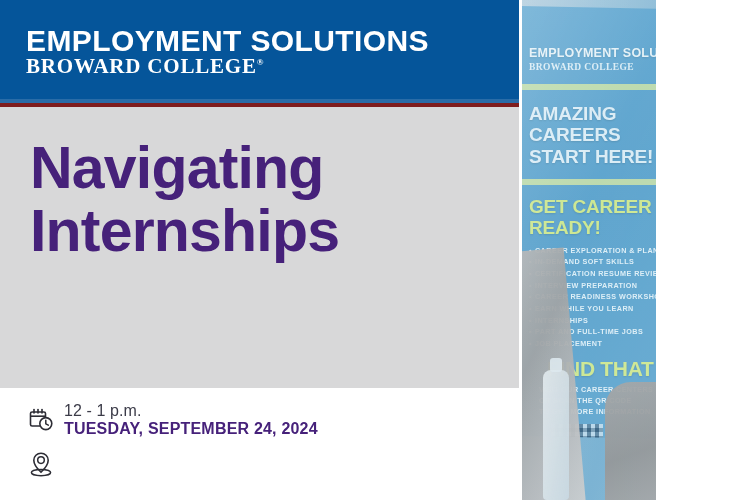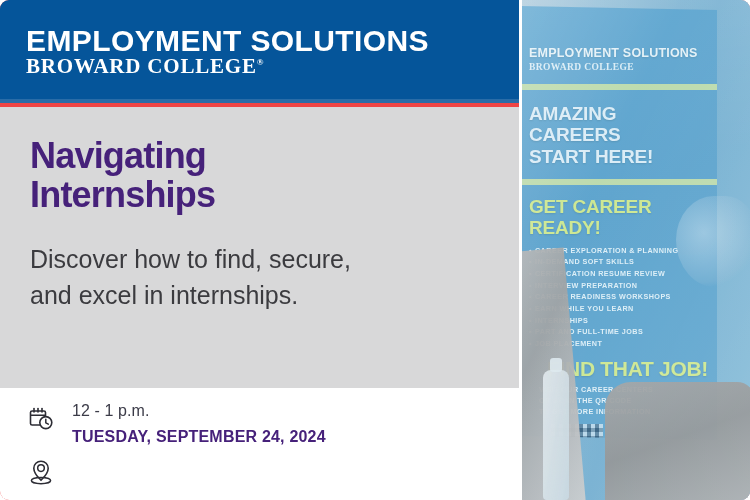--- a/index.html
+++ b/index.html
@@ -5,25 +5,24 @@
   html, body {
     margin: 0;
     padding: 0;
     background: #ffffff;
   }
   body {
     font-family: "Liberation Sans", sans-serif;
   }
   #flyer {
     position: relative;
-    width: 750px;
+    width: 656px;
     height: 500px;
     overflow: hidden;
-    background: #ef4444;
-    border-radius: 9px;
+    background: #7f1d1d;
   }
 
   
   .left-col {
     position: absolute;
     left: 0; top: 0;
     width: 519px;
     height: 500px;
   }
   .brand-header {
@@ -72,21 +71,21 @@
     width: 519px;
     height: 281px;
     background: #d8d8d9;
     box-sizing: border-box;
     padding: 30px 30px 0 30px;
   }
   .headline {
     color: #46217a;
     font-family: "Liberation Sans", sans-serif;
     font-weight: bold;
-    font-size: 36px;
+    font-size: 59px;
     line-height: 1.07;
     letter-spacing: -0.8px;
     margin: 0;
   }
   .subhead {
     color: #3b3b3f;
     font-family: "Liberation Sans", sans-serif;
     font-weight: normal;
     font-size: 25px;
     line-height: 1.42;
@@ -98,23 +97,22 @@
     position: absolute;
     left: 0; top: 388px;
     width: 519px;
     height: 112px;
     background: #ffffff;
     box-sizing: border-box;
     padding: 14px 0 0 26px;
   }
   .info-row {
     display: flex;
-    align-items: flex-start;
+    align-items: center;
     margin-bottom: 9px;
-    gap: 8px;
   }
   .info-icon {
     width: 30px;
     height: 34px;
     flex: 0 0 30px;
     display: flex;
     align-items: center;
     justify-content: center;
     margin-right: 8px;
   }
@@ -123,21 +121,21 @@
     color: #3b3b48;
     font-size: 16px;
     font-weight: normal;
     letter-spacing: 0.1px;
   }
   .info-line2 {
     color: #46217a;
     font-size: 16px;
     font-weight: bold;
     letter-spacing: 0.2px;
-    margin-top: 8px;
+    margin-top: 0;
   }
 
   
   .photo {
     position: absolute;
     left: 519px; top: 0;
     width: 231px;
     height: 500px;
     overflow: hidden;
     background: #b9cfdd;
@@ -316,24 +314,20 @@
 
     <div class="brand-header">
       <div class="brand-title">EMPLOYMENT SOLUTIONS</div>
       <div class="brand-sub"><span>BROWARD COLLEGE</span><span class="reg">®</span></div>
     </div>
 
     <div class="gray-panel">
       <div class="headline">
         <span>Navigating</span><br>
         <span>Internships</span>
-      </div>
-      <div class="subhead">
-        <span>Discover how to find, secure,</span><br>
-        <span>and excel in internships.</span>
       </div>
     </div>
 
     <div class="footer">
 
       <div class="info-row">
         <span class="info-icon">
           <svg width="26" height="26" viewBox="0 0 26 26" aria-hidden="true">
             <rect x="2.5" y="5" width="15" height="14" rx="1.6" fill="none" stroke="#2d2d35" stroke-width="1.6"></rect>
             <line x1="2.5" y1="9.2" x2="17.5" y2="9.2" stroke="#2d2d35" stroke-width="1.6"></line>

